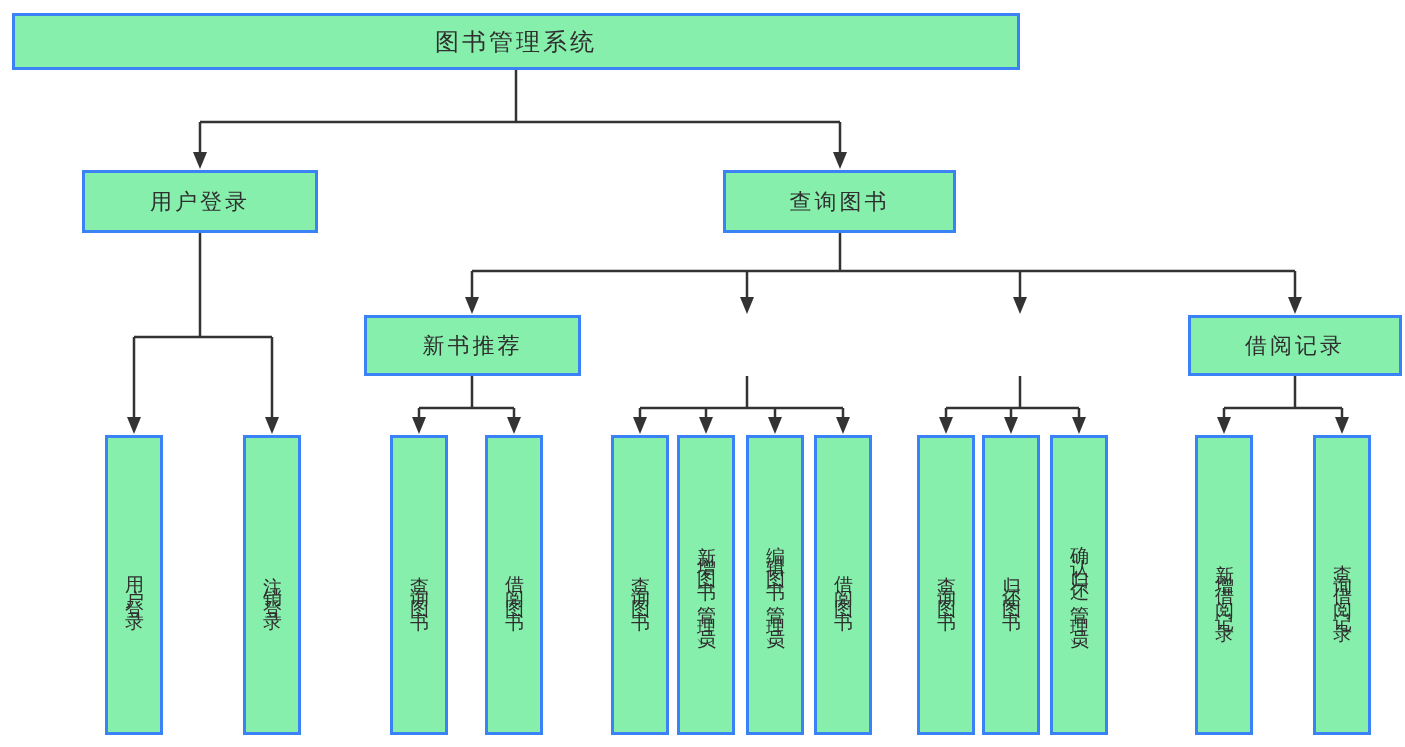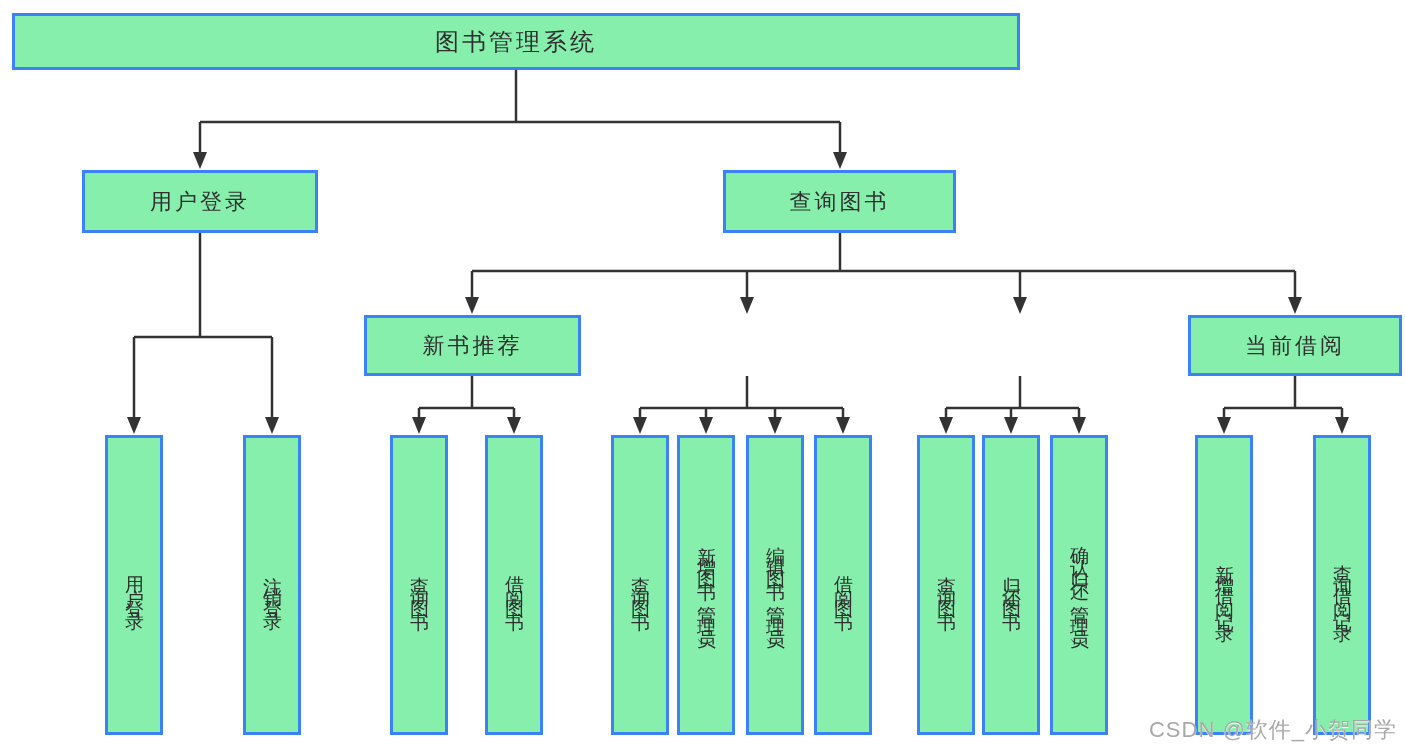--- a/index.html
+++ b/index.html
@@ -135,21 +135,21 @@
     <span class="hlabel">用户登录</span>
   </div>
   <div class="node" style="left:723px;top:170px;width:233px;height:63px">
     <span class="hlabel">查询图书</span>
   </div>
 
   <div class="node l3" style="left:364px;width:217px">
     <span class="hlabel">新书推荐</span>
   </div>
   <div class="node l3" style="left:1188px;width:214px">
-    <span class="hlabel">当前借阅</span>
+    <span class="hlabel">借阅记录</span>
   </div>
 
   <div class="node leaf" style="left:105px">
     <span class="vlabel">用户登录</span>
   </div>
   <div class="node leaf" style="left:243px">
     <span class="vlabel">注销登录</span>
   </div>
 
   <div class="node leaf" style="left:390px">
@@ -182,14 +182,13 @@
     <span class="vlabel">确认归还（管理员）</span>
   </div>
 
   <div class="node leaf" style="left:1195px">
     <span class="vlabel">新增借阅记录</span>
   </div>
   <div class="node leaf" style="left:1313px">
     <span class="vlabel">查询借阅记录</span>
   </div>
 
-  <div class="watermark">CSDN @软件_小贺同学</div>
 </div>
 
 </body></html>

